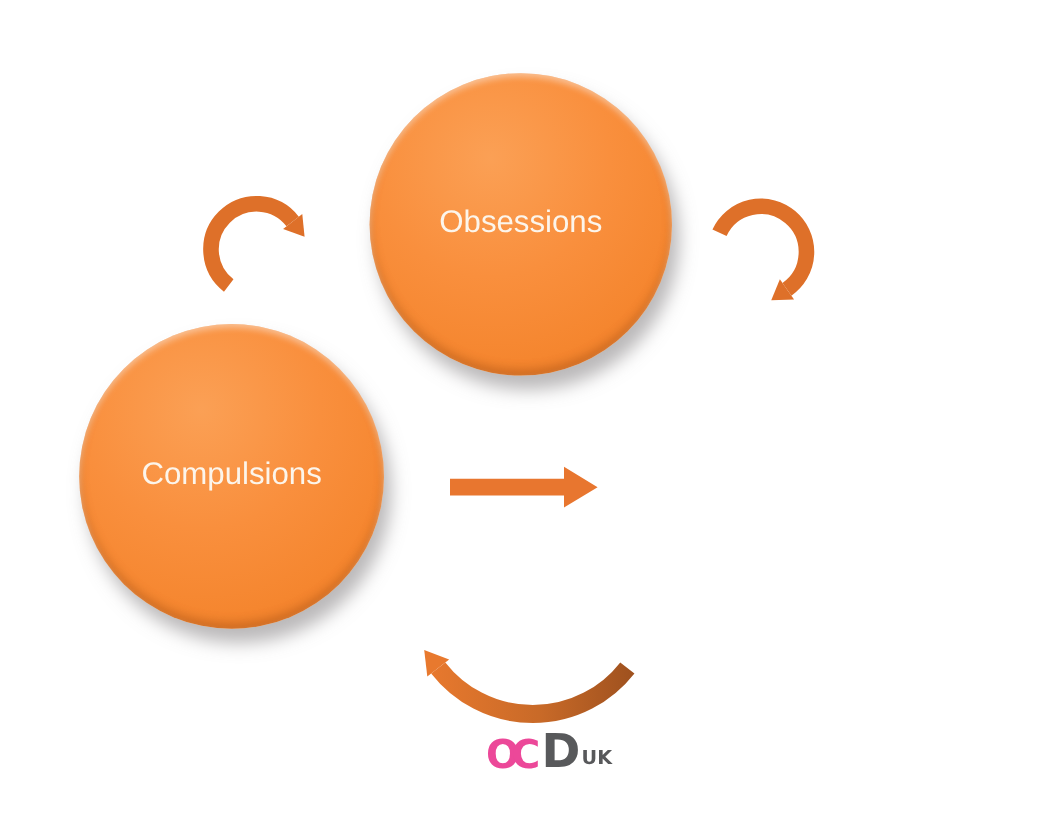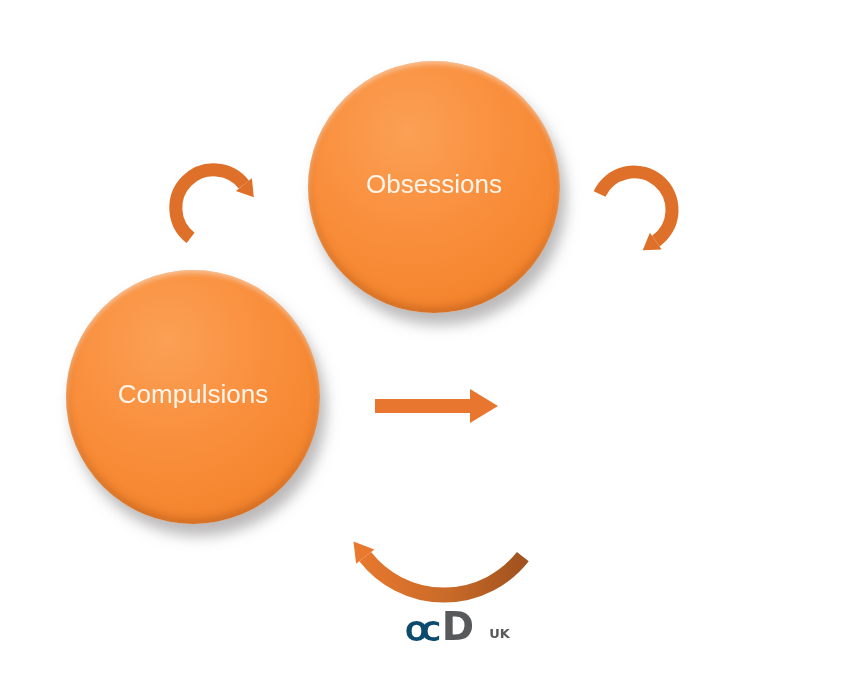--- a/index.html
+++ b/index.html
@@ -32,23 +32,23 @@
     position:absolute;left:52px;top:50%;
     transform:translateY(-52%);
     text-align:left;
   }
   .logo{
     position:absolute;left:405px;top:599px;height:46px;
     display:flex;align-items:flex-end;
     font-family:"DejaVu Sans", sans-serif;
     font-weight:bold;
   }
-  .logo-oc{color:#0c4a6e;font-size:27px;letter-spacing:-7px;line-height:1;padding-right:7px;}
+  .logo-oc{color:#ec4899;font-size:33px;letter-spacing:-7px;line-height:1;padding-right:7px;}
   .logo-d{color:#58595b;font-size:39px;line-height:0.95;margin-left:1px;}
-  .logo-uk{color:#58595b;font-size:13px;line-height:1.6;margin-left:15px;letter-spacing:0px;}
+  .logo-uk{color:#58595b;font-size:16px;line-height:1.6;margin-left:1px;letter-spacing:0px;}
 </style>
 </head>
 <body>
 
 <div class="stage">
 
   <svg class="arrows" viewBox="0 0 868 694" xmlns="http://www.w3.org/2000/svg">
     <defs>
       <linearGradient id="bottomGrad" gradientUnits="userSpaceOnUse" x1="356" y1="560" x2="525" y2="560">
         <stop offset="0" stop-color="#e8792e"></stop>

